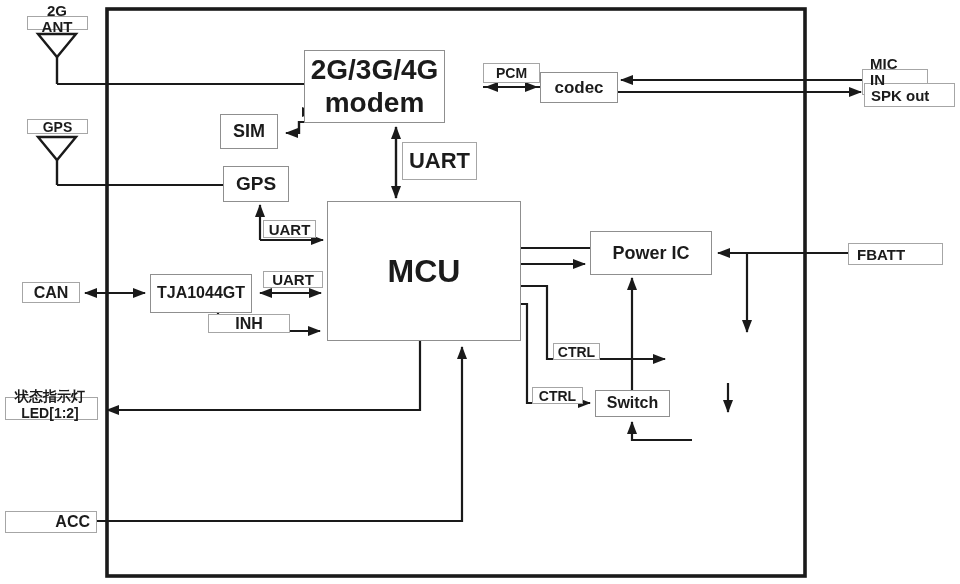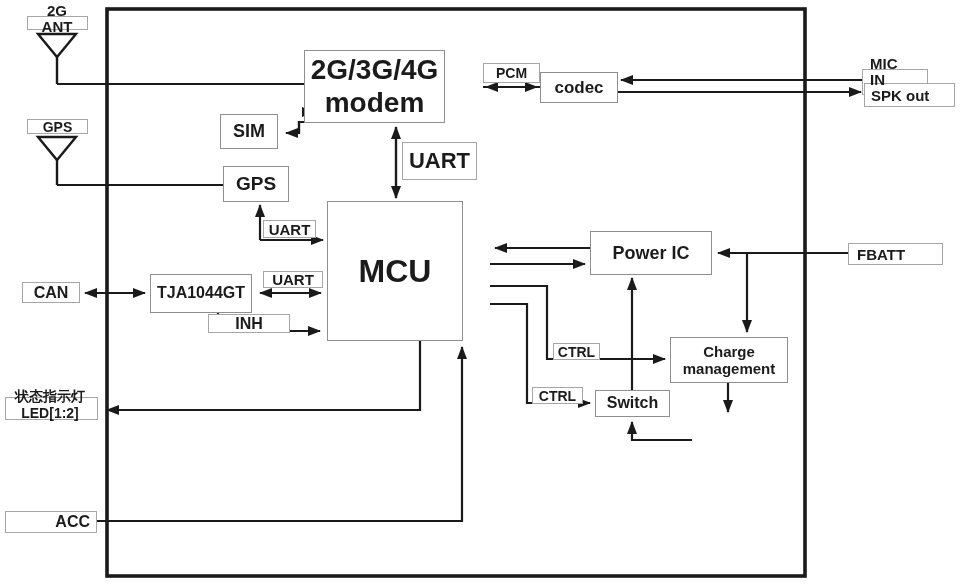--- a/index.html
+++ b/index.html
@@ -106,36 +106,32 @@
   </div>
 
   <div class="box" style="left:223px;top:166px;width:66px;height:36px;font-size:19px;">
     <span>GPS</span>
   </div>
 
   <div class="box" style="left:540px;top:72px;width:78px;height:31px;font-size:17px;">
     <span>codec</span>
   </div>
 
-  <div class="box" style="left:327px;top:201px;width:136px;height:140px;font-size:32px;">
+  <div class="box" style="left:327px;top:201px;width:194px;height:140px;font-size:32px;">
     <span>MCU</span>
   </div>
 
   <div class="box" style="left:150px;top:274px;width:102px;height:39px;font-size:16px;">
     <span>TJA1044GT</span>
   </div>
 
   <div class="box" style="left:590px;top:231px;width:122px;height:44px;font-size:18px;">
     <span>Power IC</span>
   </div>
 
-  <div class="box" style="left:670px;top:337px;width:118px;height:46px;font-size:15px;">
-    <span>Charge</span>
-    <span>management</span>
-  </div>
 
   <div class="box" style="left:595px;top:390px;width:75px;height:27px;font-size:16px;">
     <span>Switch</span>
   </div>
 
 
   <div class="lbl" style="left:27px;top:16px;width:61px;height:14px;"></div>
   <div class="txt" style="left:17px;top:3px;width:80px;font-size:15px;line-height:16px;">
     <div>2G</div>
     <div>ANT</div>

